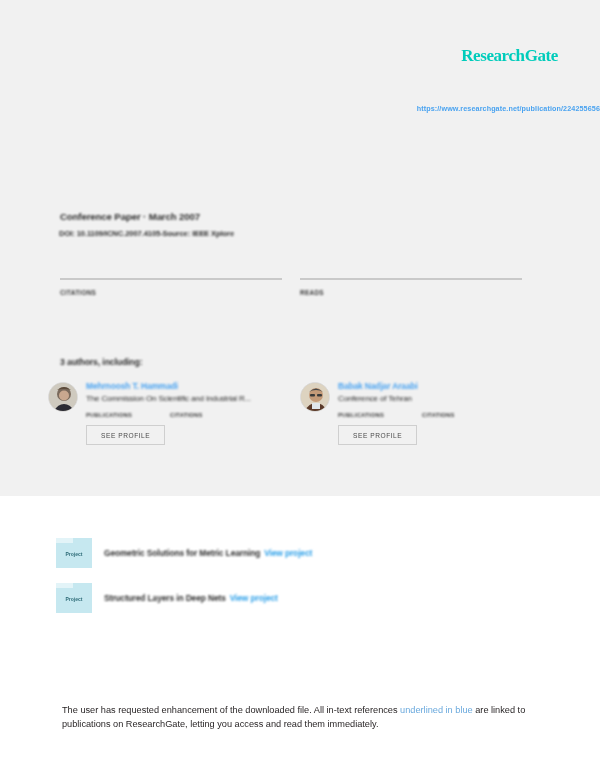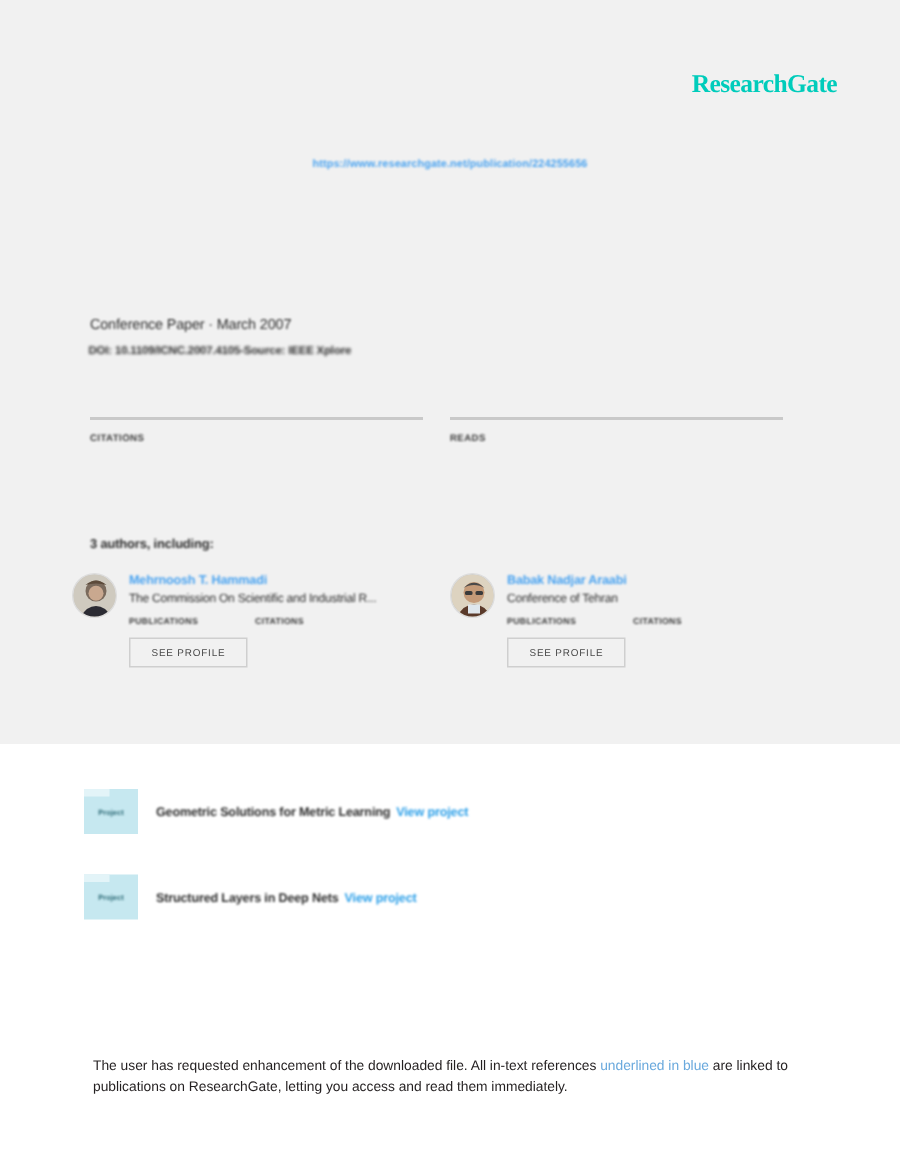--- a/index.html
+++ b/index.html
@@ -41,35 +41,35 @@
     font-family: "Liberation Serif", serif;
     filter: blur(0.35px);
   }
 
   
   .url-line {
     position: absolute;
     left: 0;
     right: 0;
     top: 104px;
-    text-align: center;
+    text-align: right;
     font-size: 7.2px;
     font-weight: bold;
     color: #4aa3f0;
     letter-spacing: 0.1px;
     filter: blur(0.75px);
   }
 
   
   .pub-type {
     position: absolute;
     left: 60px;
     top: 211px;
     font-size: 9.6px;
-    font-weight: normal;
+    font-weight: bold;
     color: #2e2e2e;
     letter-spacing: -0.1px;
     filter: blur(0.85px);
   }
 
   .pub-doi {
     position: absolute;
     left: 59px;
     top: 229px;
     font-size: 7.6px;
@@ -208,21 +208,21 @@
     letter-spacing: -0.1px;
     filter: blur(0.85px);
   }
 
   .project {
     position: absolute;
     left: 56px;
     width: 470px;
     height: 30px;
   }
-  .project.p0 { top: 526px; }
+  .project.p0 { top: 538px; }
   .project.p1 { top: 583px; }
 
   .project-tile {
     position: absolute;
     left: 0;
     top: 0;
     width: 36px;
     height: 30px;
     background: #c6e8f0;
   }

